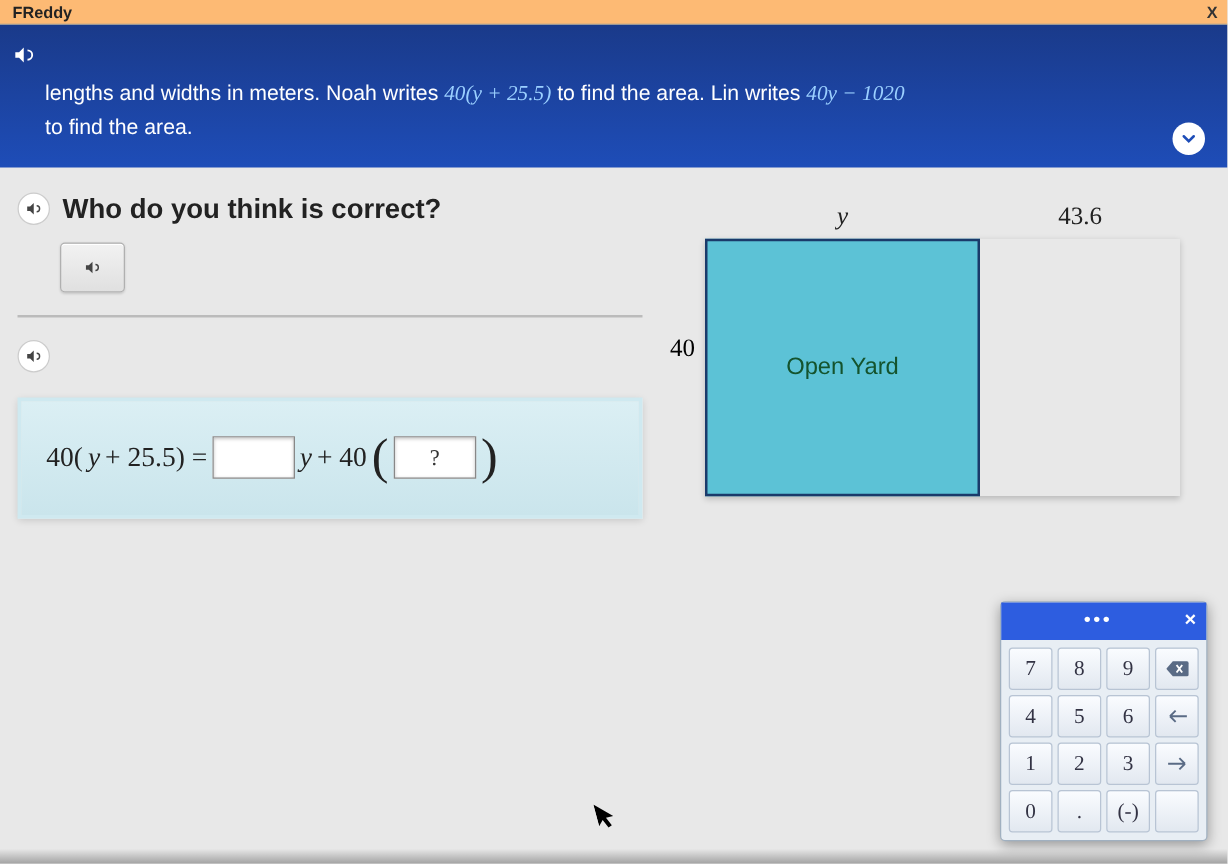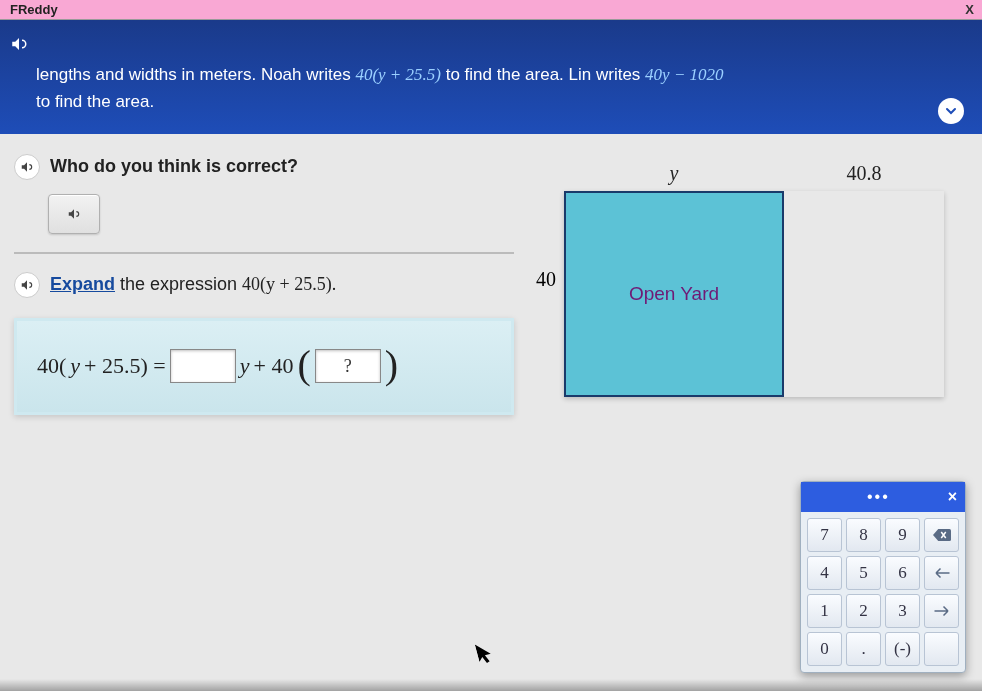--- a/index.html
+++ b/index.html
@@ -5,21 +5,21 @@
     * { margin: 0; padding: 0; box-sizing: border-box; }
     body {
       font-family: Arial, sans-serif;
       background: #e8e8e8;
       width: 982px;
       height: 691px;
       overflow: hidden;
       position: relative;
     }
     .header-bar {
-      background: #f9a8d4;
+      background: #fdba74;
       border-bottom: 1px solid #999;
       padding: 2px 10px;
       font-size: 13px;
       color: #333;
       display: flex;
       align-items: flex-end;
       position: relative;
     }
     .header-bar .brand { font-weight: bold; color: #222; margin-right: 20px; }
     .header-bar .title { position: absolute; left: 50%; transform: translateX(-50%); color: #555; }
@@ -55,21 +55,21 @@
       gap: 20px;
     }
     .left-col { flex: 0 0 470px; }
     .question-row { display: flex; align-items: center; gap: 10px; margin-bottom: 14px; }
     .speaker-icon {
       width: 26px; height: 26px;
       display:flex;align-items:center;justify-content:center;
       background: #fff; border: 1px solid #ccc; border-radius: 50%;
       flex-shrink:0;
     }
-    .question-text { font-size: 18px; font-weight: bold; color: #222; }
+    .question-text { font-size: 22px; font-weight: bold; color: #222; }
     .answer-box {
       display: inline-flex; align-items: center; gap: 8px;
       background: linear-gradient(180deg,#f2f2f2,#e0e0e0);
       border: 1px solid #b0b0b0;
       border-radius: 4px;
       padding: 8px 14px;
       margin-left: 34px;
       box-shadow: inset 0 1px 0 #fff, 0 1px 2px rgba(0,0,0,0.15);
       color: #333;
       font-size: 16px;
@@ -110,21 +110,21 @@
       position:absolute;
       left:-28px; top: 50%;
       transform: translateY(-50%);
       font-family: Georgia, serif; font-size:20px; color:#000000;
     }
     .rect-a, .rect-b {
       height: 206px;
       background: #5cc2d6;
       border: 2px solid #1a3a6a;
       display:flex; align-items:center; justify-content:center;
-      font-size:19px; color:#701a75;
+      font-size:19px; color:#14532d;
     }
     .rect-a { width: 220px; }
     .rect-b { width: 160px; border-left: 2px dashed #1a3a6a; margin-left:-2px;}
     .keypad {
       position: absolute;
       right: 16px;
       bottom: 18px;
       width: 166px;
       background: #e8eef4;
       border-radius: 4px;
@@ -220,23 +220,20 @@
 
     <hr class="divider">
 
     <div class="expand-row">
       <span class="speaker-icon">
         <svg viewBox="0 0 24 24" width="14" height="14" fill="#444">
             <path d="M3 9v6h4l5 5V4L7 9H3z"></path>
             <path d="M16 8a4 4 0 010 8" stroke="#444" stroke-width="2" fill="none"></path>
           </svg>
       </span>
-      <span>
-        <span class="expand-underline">Expand</span><span> the expression </span><span style="font-family:Georgia,serif;">40(y + 25.5).</span>
-      </span>
     </div>
 
     <div class="expression-box">
       <div class="formula">
         <span>40(</span>
           <span class="it">y</span>
           <span> + 25.5) = </span>
         <span class="blank-input"></span>
         <span class="it">y</span>
           <span> + 40 </span>
@@ -244,21 +241,21 @@
         <span class="blank-input">?</span>
         <span class="paren">)</span>
       </div>
     </div>
   </div>
 
   <div class="right-col">
     <div class="diagram">
       <div class="diagram-labels-top">
         <div class="lab-y">y</div>
-        <div class="lab-25">40.8</div>
+        <div class="lab-25">43.6</div>
       </div>
       <div class="diagram-left-label">40</div>
       <div class="diagram-body">
         <div class="rect-a">Open Yard</div>
       </div>
     </div>
   </div>
 </div>
 
 <div class="keypad">

